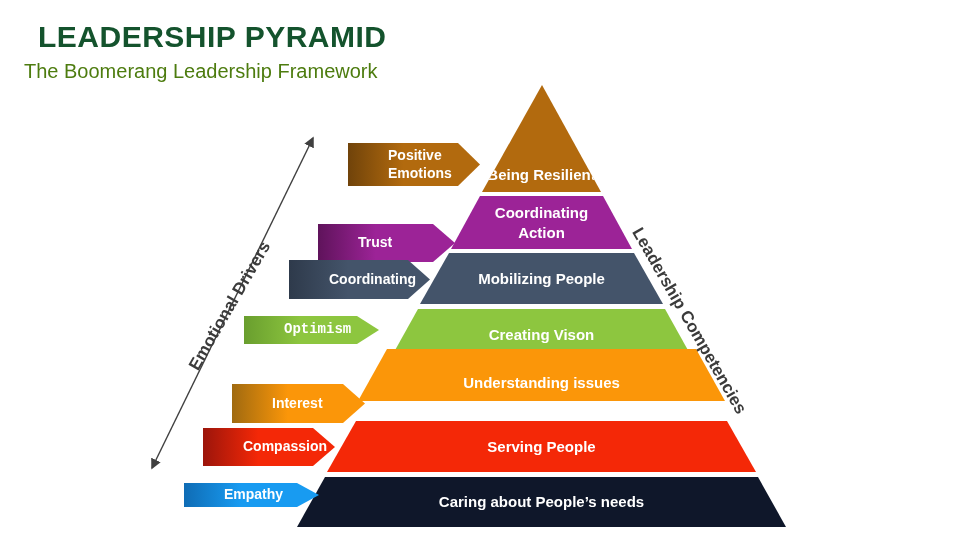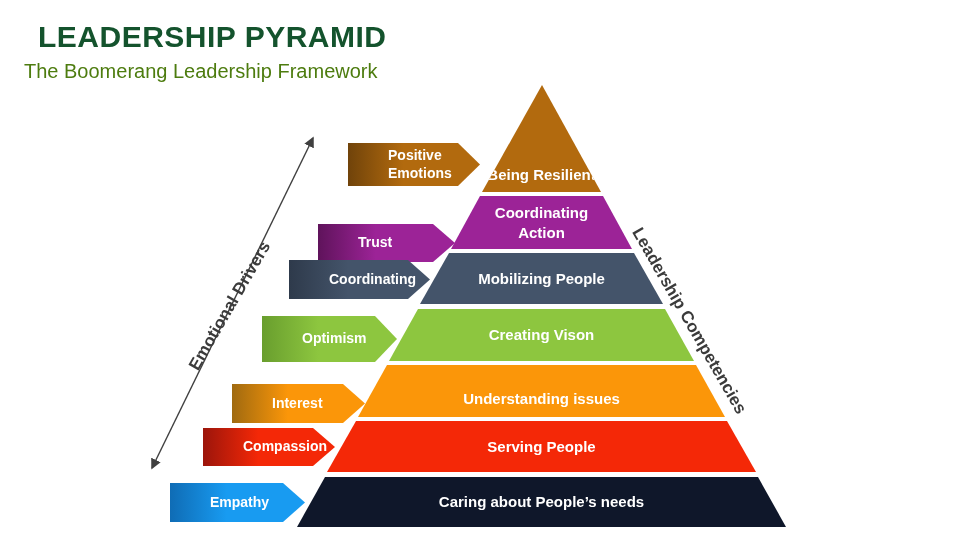--- a/index.html
+++ b/index.html
@@ -41,41 +41,41 @@
     display: flex; align-items: center; justify-content: center;
     color: #ffffff; font-weight: 700; font-size: 15px;
     text-align: center; line-height: 1.3;
   }
   .layer-0 { top: 0;     height: 107px; clip-path: polygon(245px 0, 304px 107px, 185px 107px); align-items: flex-end; padding-bottom: 0; }
   .layer-0 .layer-text { width: 110px; margin-bottom: 8px; }
   .layer-1 { top: 111px; height: 53px; clip-path: polygon(183px 0, 306px 0, 335px 53px, 154px 53px); }
   .layer-1 .layer-text { width: 130px; }
   .layer-2 { top: 168px; height: 51px; clip-path: polygon(152px 0, 337px 0, 366px 51px, 123px 51px); }
   .layer-3 { top: 224px; height: 52px; clip-path: polygon(121px 0, 368px 0, 397px 52px, 92px 52px); }
-  .layer-4 { top: 280px; height: 68px; clip-path: polygon(90px 0, 399px 0, 428px 52px, 61px 52px); }
+  .layer-4 { top: 264px; height: 68px; clip-path: polygon(90px 0, 399px 0, 428px 52px, 61px 52px); }
   .layer-5 { top: 336px; height: 51px; clip-path: polygon(59px 0, 430px 0, 459px 51px, 30px 51px); }
   .layer-6 { top: 392px; height: 50px; clip-path: polygon(28px 0, 461px 0, 489px 50px, 0 50px); }
 
   
   .tag {
     position: absolute;
     display: flex; align-items: center;
     color: #ffffff; font-weight: 700; font-size: 14px;
     line-height: 1.25;
     padding-left: 40px; box-sizing: border-box;
     clip-path: polygon(0 0, calc(100% - 22px) 0, 100% 50%, calc(100% - 22px) 100%, 0 100%);
   }
   .tag-0 { left: 348px; top: 143px; width: 132px; height: 43px; }
   .tag-0 .tag-text { width: 72px; }
   .tag-1 { left: 318px; top: 204px; width: 137px; height: 38px; }
   .tag-2 { left: 289px; top: 260px; width: 141px; height: 39px; }
-  .tag-3 { left: 262px; top: 316px; width: 135px; height: 46px; }
+  .tag-3 { left: 244px; top: 316px; width: 135px; height: 28px; font-family: Liberation Mono, monospace; }
   .tag-4 { left: 232px; top: 384px; width: 133px; height: 39px; }
   .tag-5 { left: 203px; top: 428px; width: 132px; height: 38px; }
-  .tag-6 { left: 170px; top: 483px; width: 135px; height: 39px; }
+  .tag-6 { left: 184px; top: 483px; width: 135px; height: 24px; }
 </style>
 </head>
 <body>
 
 <div class="canvas">
 
   <h1 class="title">LEADERSHIP PYRAMID</h1>
   <h2 class="subtitle">The Boomerang Leadership Framework</h2>
 
   <svg class="drivers-arrow" width="186" height="350" viewBox="0 0 186 350">

